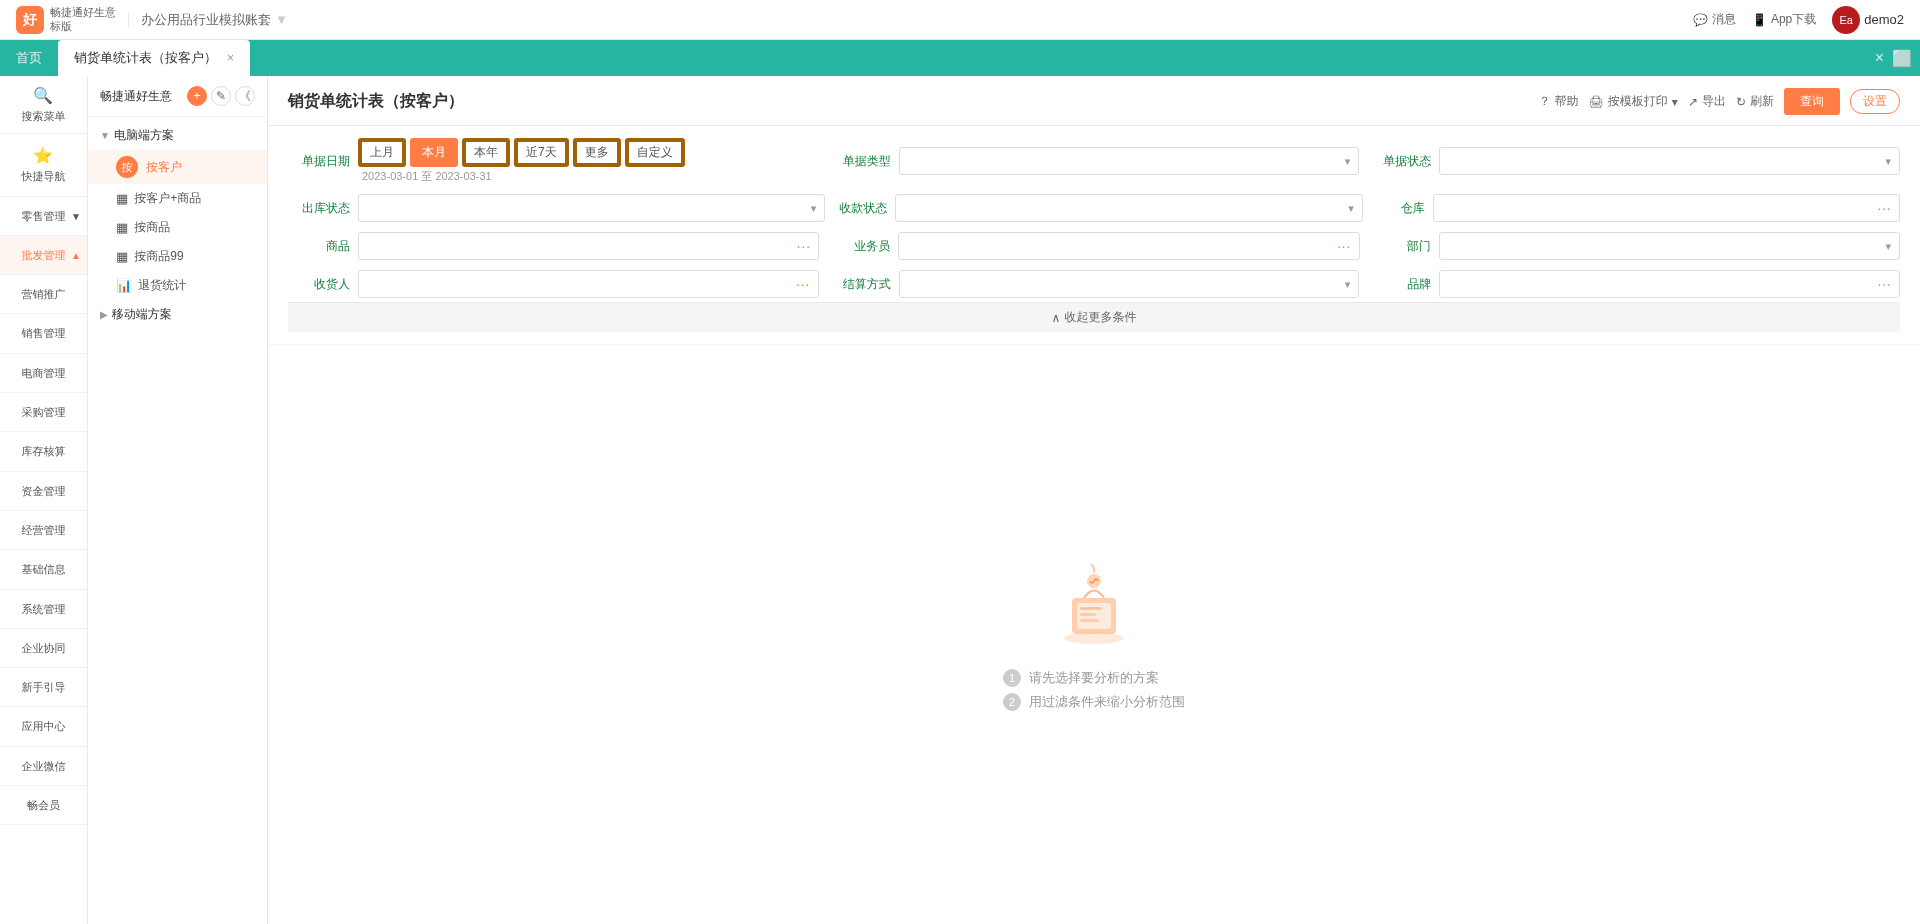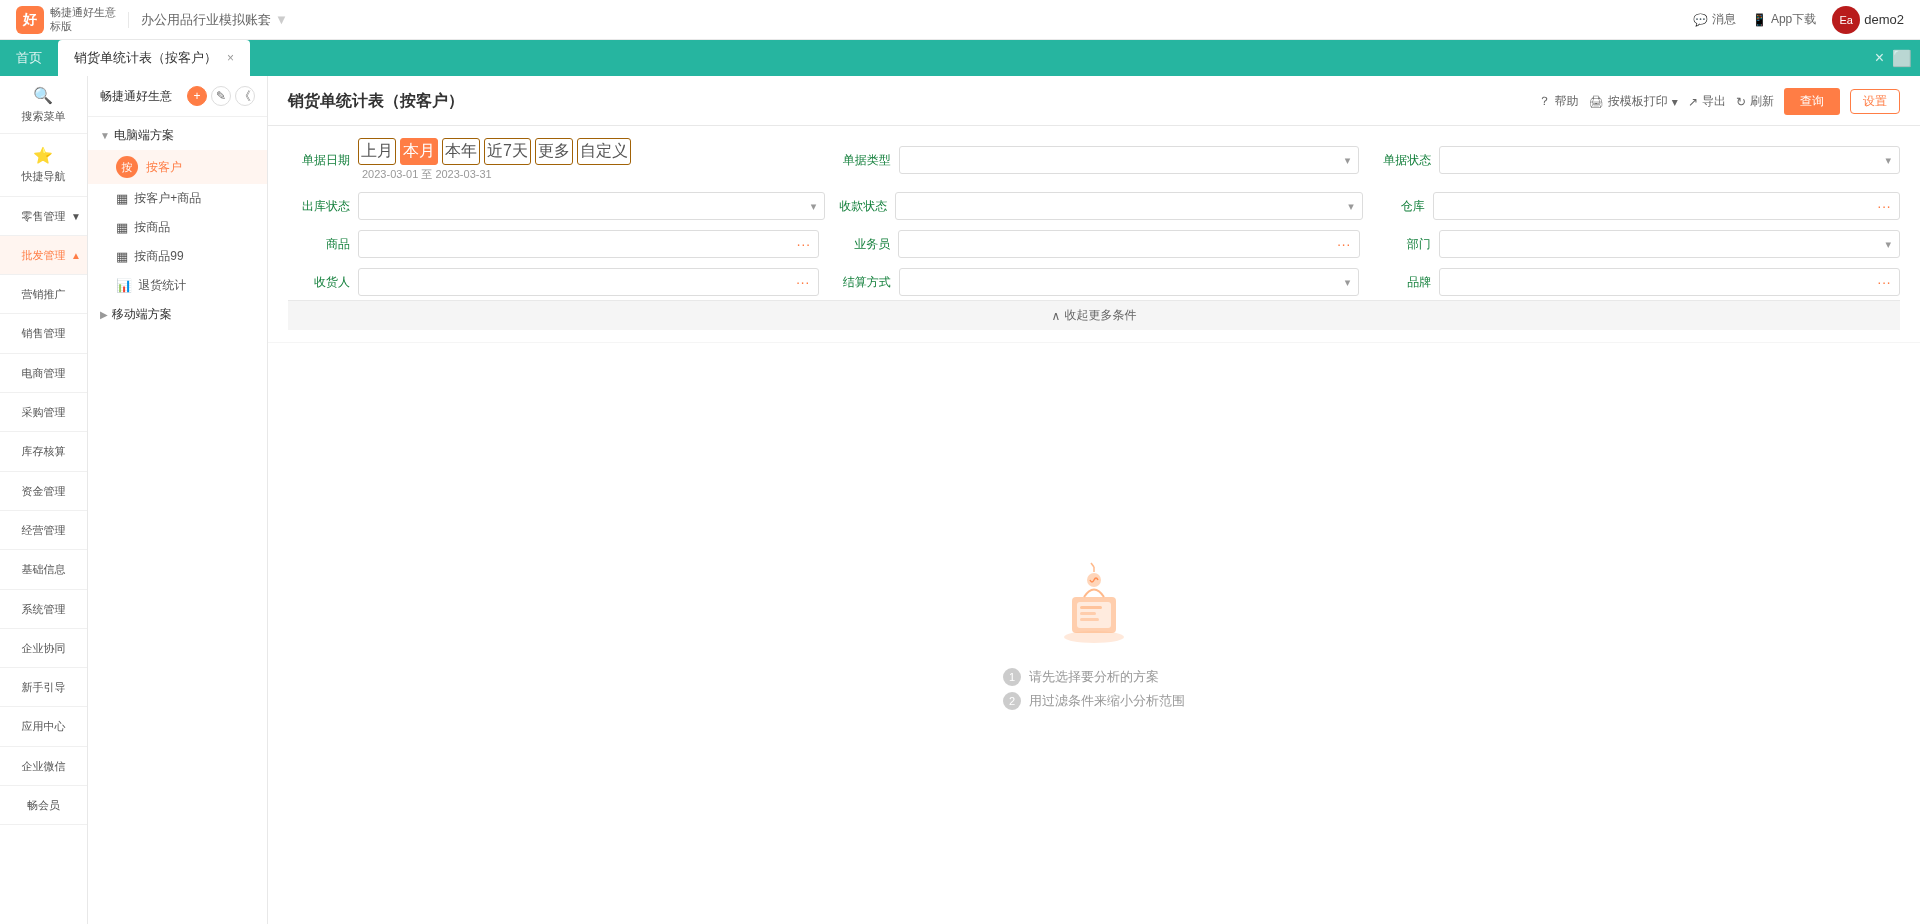--- a/index.html
+++ b/index.html
@@ -180,37 +180,37 @@
       color: #fff;
       padding: 5px 16px;
       border-radius: 3px;
       border: none;
       cursor: pointer;
     }
     .page-action-btn.secondary {
       background: #fff;
       color: #ff7d45;
       padding: 3px 12px;
-      border-radius: 4px;
+      border-radius: 12px;
       border: 1px solid #ff7d45;
       cursor: pointer;
     }
 
     
     .filter-area {
       background: #fff;
       padding: 12px 20px;
       flex-shrink: 0;
     }
     .date-btn {
-      padding: 2px 2px;
-      border: 1px solid #a16207;
+      padding: 2px 8px;
+      border: 4px solid #a16207;
       border-radius: 3px;
       background: #fff;
-      font-size: 16px;
+      font-size: 12px;
       color: #555;
       cursor: pointer;
     }
     .date-btn.active { background: #ff7d45; color: #fff; border-color: #ff7d45; }
     .date-range { font-size: 11px; color: #999; margin-left: 4px; }
     .filter-dots { color: #ff7d45; font-size: 14px; cursor: pointer; }
     .filter-chevron { color: #999; font-size: 11px; }
     .filter-field {
       display: flex;
       align-items: center;

